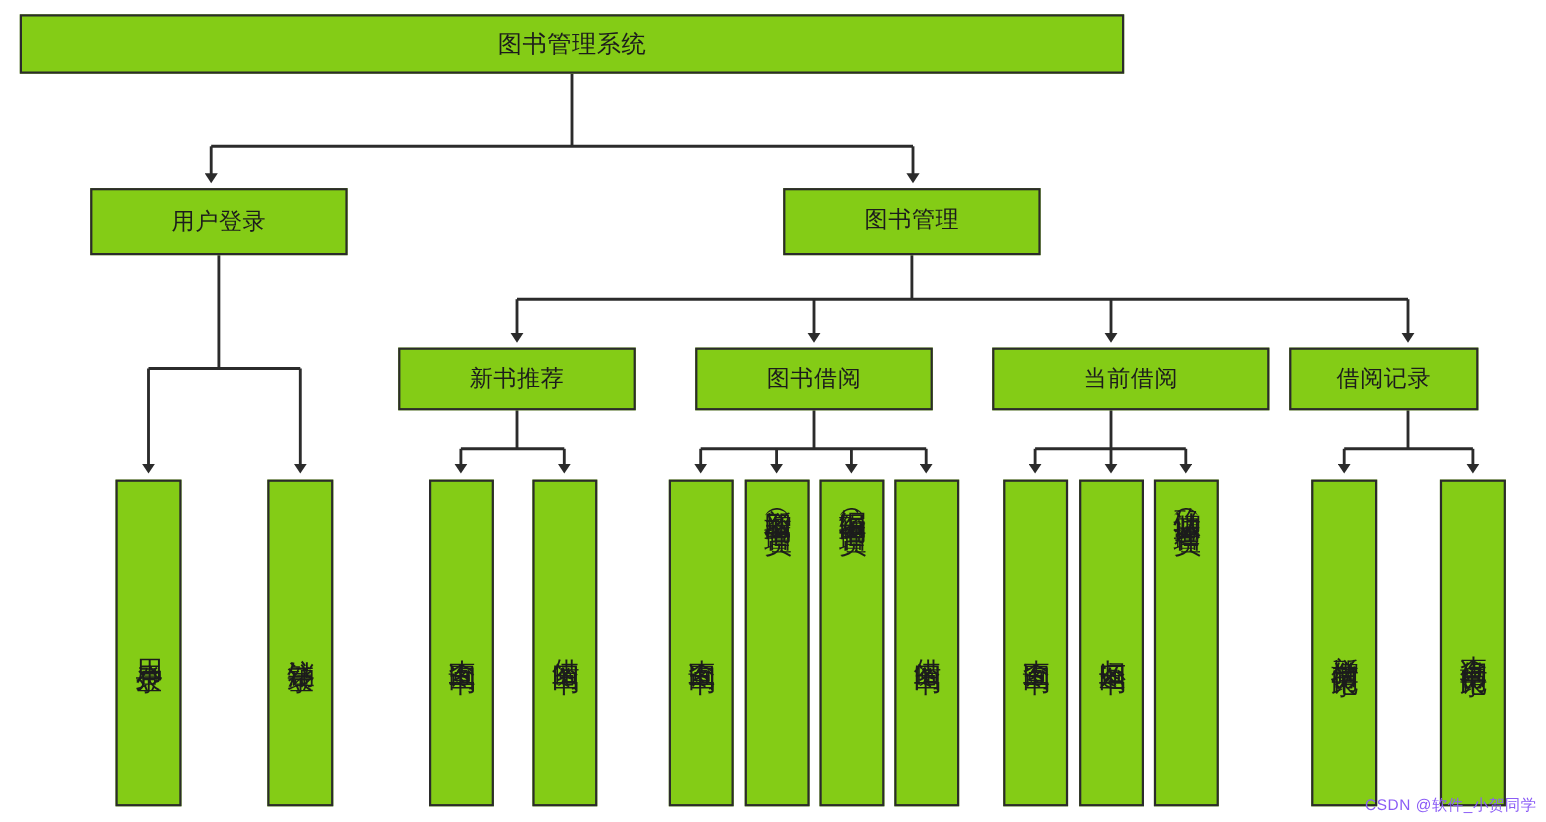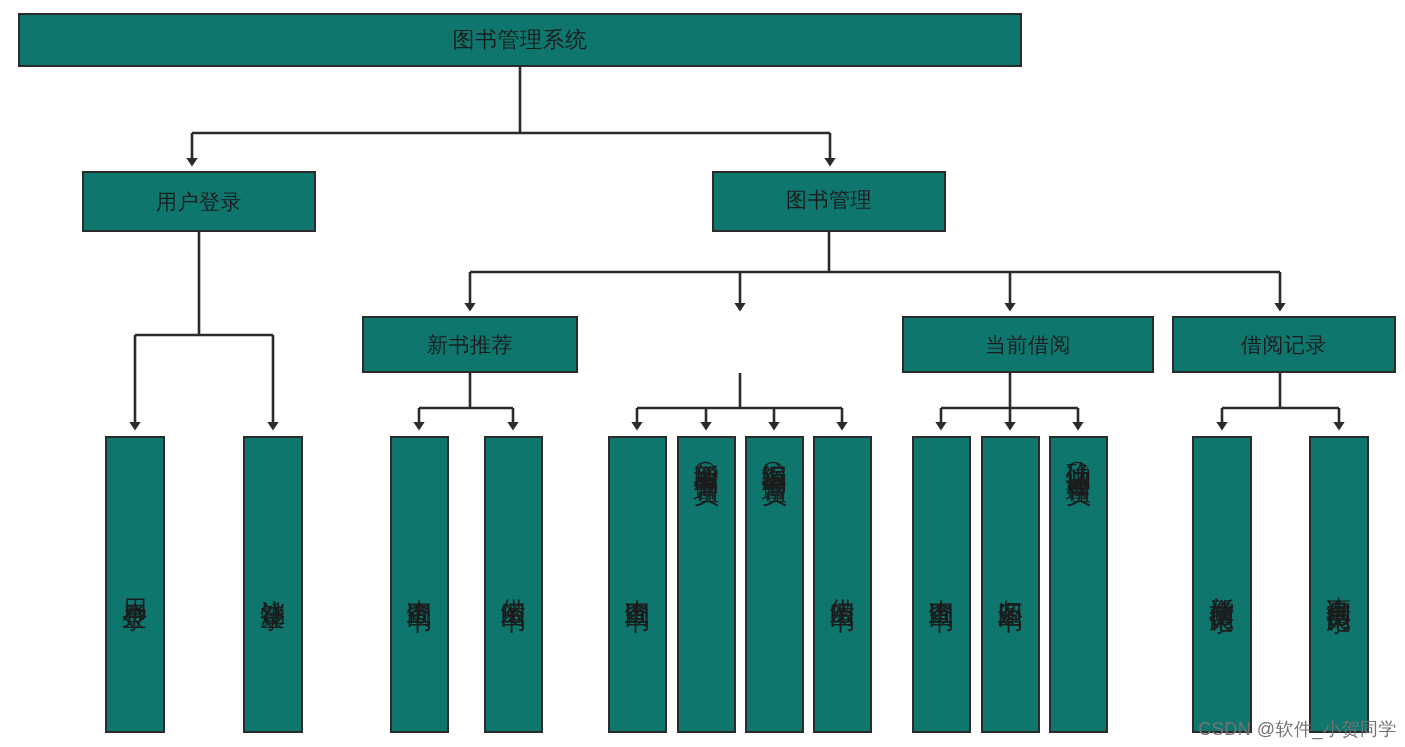--- a/index.html
+++ b/index.html
@@ -22,21 +22,21 @@
     left: 0;
     top: 0;
     width: 1405px;
     height: 747px;
     pointer-events: none;
   }
   .node {
     position: absolute;
     box-sizing: border-box;
     border: 2.5px solid #2b2b2b;
-    background: #0f766e;
+    background: #84cc16;
     display: flex;
     align-items: center;
     justify-content: center;
     color: #1c1c1c;
   }
   .node .label {
     display: block;
     text-align: center;
     letter-spacing: 0.5px;
   }
@@ -70,22 +70,22 @@
   .node.v.topped {
     align-items: flex-start;
   }
   .node.v.topped .label {
     margin-top: 4px;
   }
   .watermark {
     position: absolute;
     right: 8px;
     bottom: 6px;
-    font-size: 18px;
-    color: #737373;
+    font-size: 14px;
+    color: #8b5cf6;
     letter-spacing: 0.5px;
     white-space: nowrap;
   }
 </style>
 </head>
 <body>
 
 <div id="canvas">
 
   <svg class="connectors" viewBox="0 0 1405 747">
@@ -145,24 +145,27 @@
   <div class="node h" style="left:82px; top:171px; width:234px; height:61px;">
     <span class="label">用户登录</span>
   </div>
   <div class="node h" style="left:712px; top:171px; width:234px; height:61px;font-family:Liberation Mono, monospace;">
     <span class="label">图书管理</span>
   </div>
 
   <div class="node h" style="left:362px; top:316px; width:216px; height:57px;">
     <span class="label">新书推荐</span>
   </div>
+  <div class="node h" style="left:632px; top:316px; width:216px; height:57px;">
+    <span class="label">图书借阅</span>
+  </div>
   <div class="node h" style="left:902px; top:316px; width:252px; height:57px;">
     <span class="label">当前借阅</span>
   </div>
-  <div class="node h" style="left:1172px; top:316px; width:224px; height:57px;">
+  <div class="node h" style="left:1172px; top:316px; width:172px; height:57px;">
     <span class="label">借阅记录</span>
   </div>
 
   <div class="node v centered" style="left:105px; top:436px; width:60px; height:297px;">
     <span class="label">用户登录</span>
   </div>
   <div class="node v centered" style="left:243px; top:436px; width:60px; height:297px;">
     <span class="label">注销登录</span>
   </div>
 

